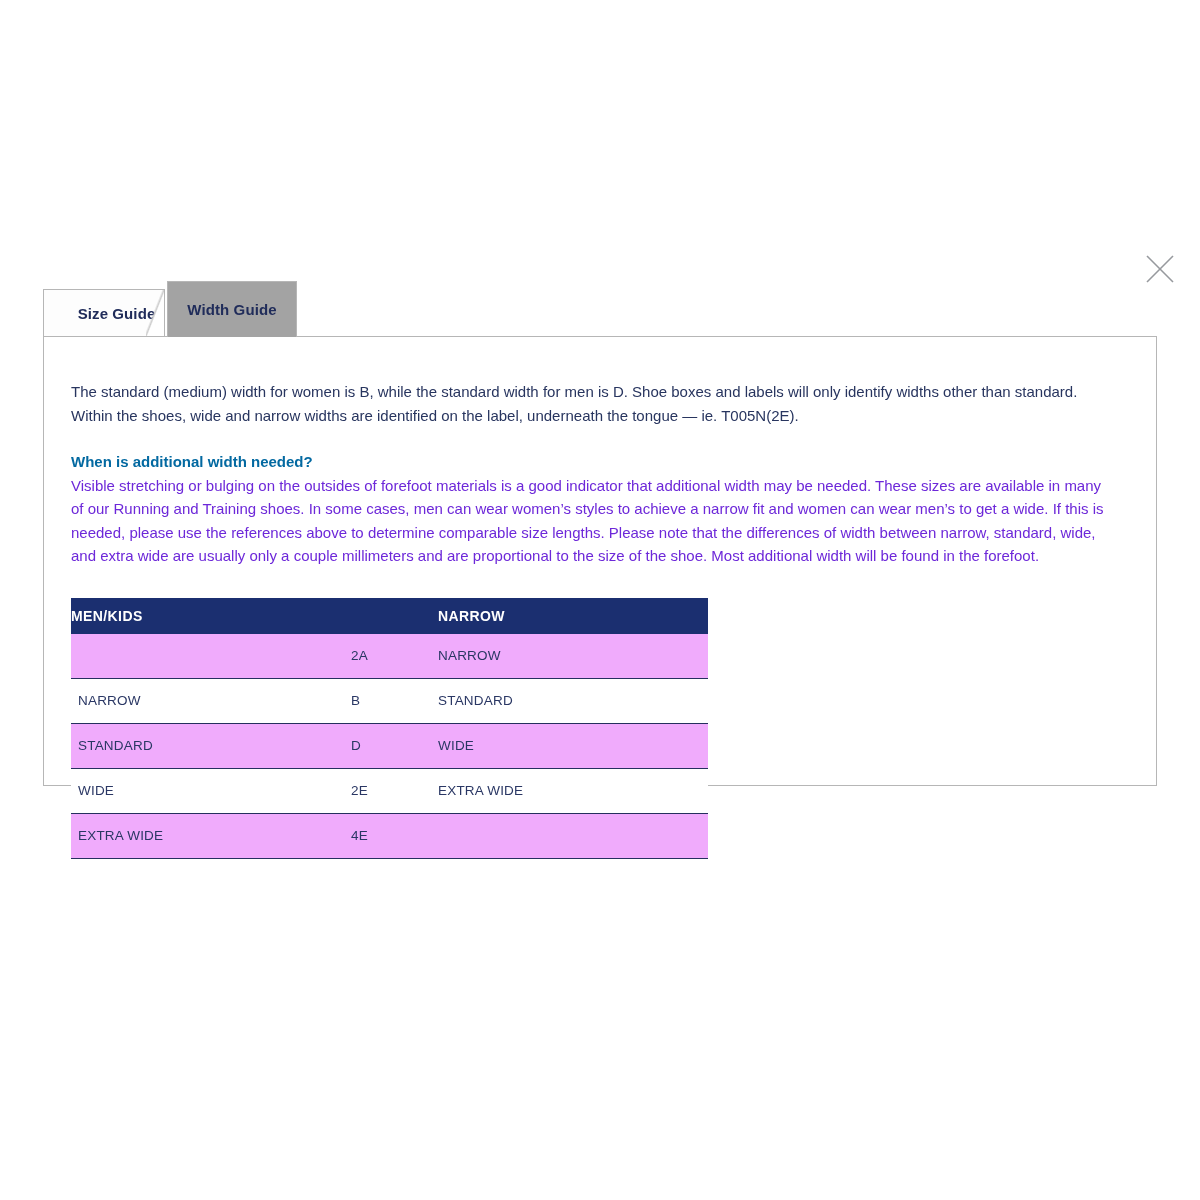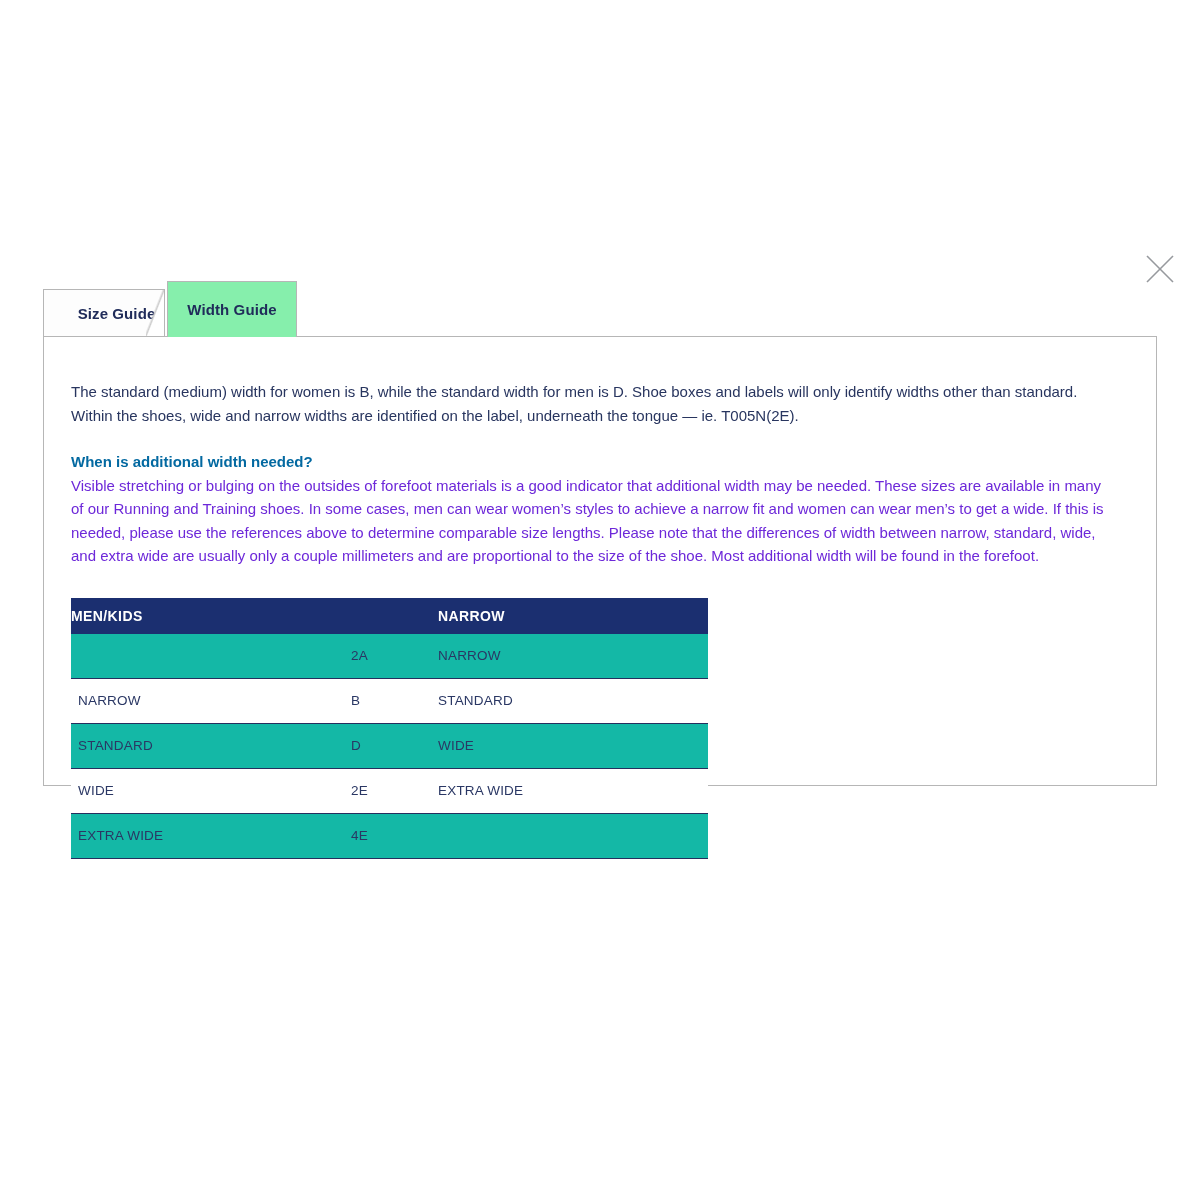--- a/index.html
+++ b/index.html
@@ -36,21 +36,21 @@
     z-index: 3;
   }
   .tab {
     box-sizing: border-box;
     display: flex;
     align-items: center;
     justify-content: center;
     font-size: 15px;
     font-weight: 700;
     color: #202c5a;
-    background: #86efac;
+    background: #a3a3a3;
     border: 1px solid #b6b6b6;
     cursor: pointer;
     letter-spacing: 0.1px;
   }
   .tab-inactive {
     width: 122px;
     height: 48px;
     position: relative;
     background: #fdfdfd;
     padding-left: 25px;
@@ -133,21 +133,21 @@
   .tr {
     display: grid;
     grid-template-columns: 280px 87px 270px;
     align-items: center;
     height: 44px;
     border-bottom: 1px solid #252f5e;
     font-size: 13.5px;
     letter-spacing: 0.2px;
     background: #ffffff;
   }
-  .tr.odd { background: #14b8a6; }
+  .tr.odd { background: #f0abfc; }
   .td.men { padding-left: 7px; }
 </style>
 </head>
 <body>
 
 <div class="page">
 
   <button class="close-button" aria-label="Close">
     <svg width="34" height="34" viewBox="0 0 34 34">
       <line x1="4" y1="4" x2="30" y2="30" stroke="#97999e" stroke-width="1.6"></line>

